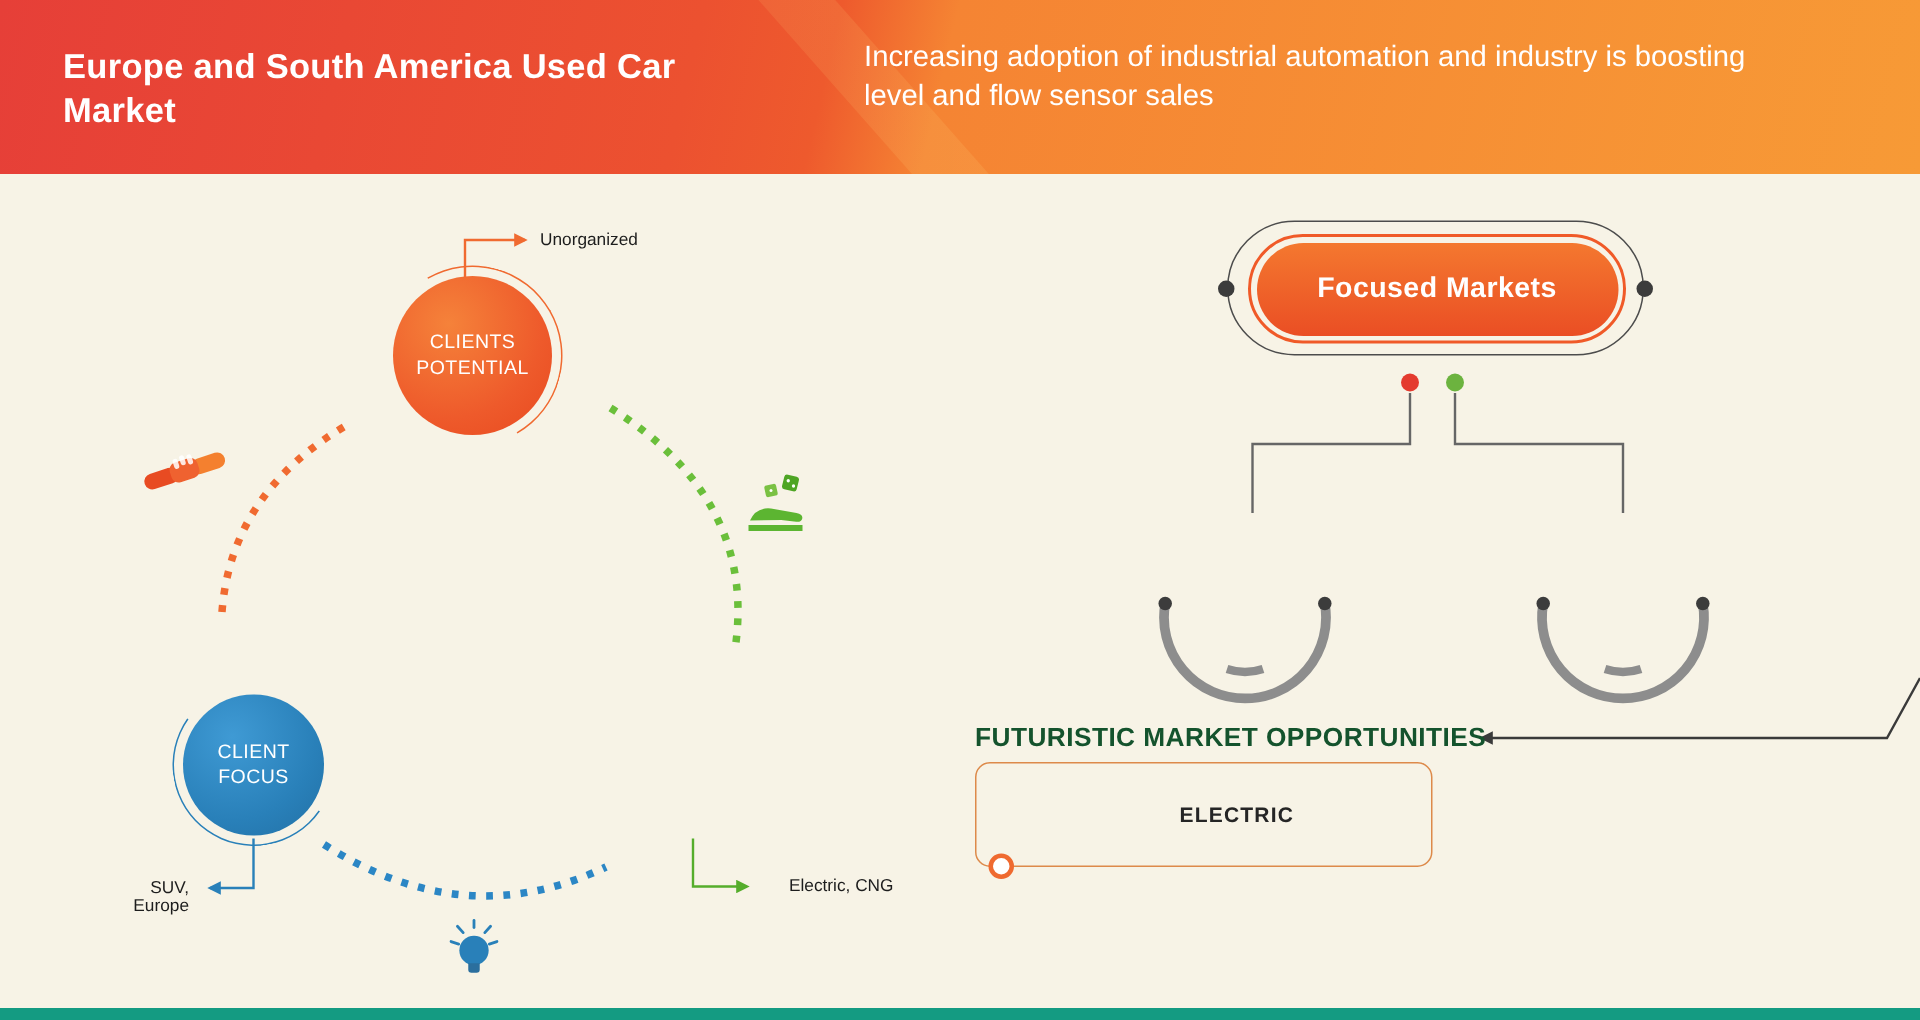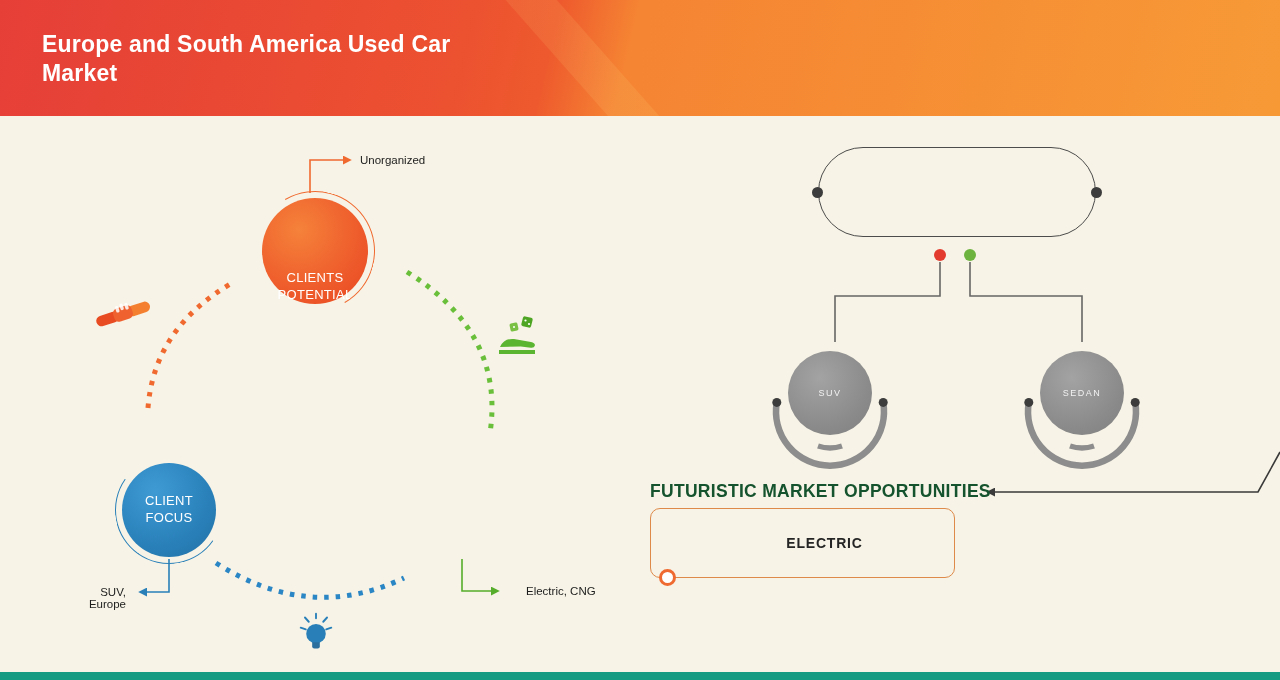--- a/index.html
+++ b/index.html
@@ -19,22 +19,22 @@
     font-size:19.5px; line-height:1.32; font-weight:normal; }
 
   
   .lines { position:absolute; left:0; top:0; z-index:1; pointer-events:none; }
 
   
   .node { position:absolute; z-index:2; border-radius:50%; display:flex; align-items:center;
     justify-content:center; text-align:center; color:#fff; }
   .node .lbl { font-size:13px; line-height:1.3; letter-spacing:0.3px; }
   .node::after { content:""; position:absolute; inset:-7px; border-radius:50%; border:1.8px solid transparent; }
-  .node-cp { left:262px; top:198px; width:106px; height:106px;
-    background:radial-gradient(circle at 35% 30%, #f5823a, #ee5a2b 62%, #e8491f);align-items:flex-end; }
+  .node-cp { left:262px; top:184px; width:106px; height:106px;
+    background:radial-gradient(circle at 35% 30%, #f5823a, #ee5a2b 62%, #e8491f); }
   .node-cp::after { border-color:#f06a30 #f06a30 transparent transparent; transform:rotate(15deg); }
   .node-cf { left:122px; top:463px; width:94px; height:94px;
     background:radial-gradient(circle at 35% 30%, #3f9ad4, #2980b9 62%, #2270a5); }
   .node-cf::after { border-color:transparent transparent #2980b9 #2980b9; transform:rotate(-10deg); }
   .node-hb { left:415px; top:463px; width:94px; height:94px;
     background:radial-gradient(circle at 35% 30%, #7fc64a, #5cb531 62%, #479e21); }
   .node-hb::after { border-color:transparent #5cb531 #5cb531 transparent; transform:rotate(20deg); }
 
   .annot { position:absolute; z-index:2; font-size:11.5px; color:#1d1d1d; }
   .annot-unorg { left:360px; top:154px; }
@@ -82,20 +82,21 @@
   .bottom-bar { position:absolute; left:0; bottom:0; width:1280px; height:8px; background:#149b82; }
 </style>
 </head>
 <body>
 
 <div class="stage">
 
   <div class="header">
     <div class="header-seam"></div>
     <div class="header-title">Europe and South America Used Car Market</div>
+    <div class="header-subtitle">Increasing adoption of industrial automation and industry is boosting level and flow sensor sales</div>
   </div>
 
   <svg class="lines" width="1280" height="680" viewBox="0 0 1280 680">
     <defs>
       <marker id="arrO" viewBox="0 0 10 10" markerWidth="9" markerHeight="9" refX="8" refY="5" orient="auto" markerUnits="userSpaceOnUse">
           <path d="M0 0 L10 5 L0 10 Z" fill="#f06a30"></path>
         </marker>
       <marker id="arrB" viewBox="0 0 10 10" markerWidth="9" markerHeight="9" refX="8" refY="5" orient="auto" markerUnits="userSpaceOnUse">
           <path d="M0 0 L10 5 L0 10 Z" fill="#2980b9"></path>
         </marker>
@@ -179,29 +180,26 @@
         <line x1="38" y1="18" x2="32" y2="20"></line>
       </g>
       <circle cx="20" cy="25" r="11.5" fill="#2980b9"></circle>
       <path d="M15.5 35 h9 v5 a2.5 2.5 0 0 1 -2.5 2.5 h-4 a2.5 2.5 0 0 1 -2.5 -2.5 z" fill="#2b6f9e"></path>
     </svg>
   </div>
 
   <div class="fm-outline"></div>
   <div class="dot fm-dot-l"></div>
   <div class="dot fm-dot-r"></div>
+  <div class="fm-ring">
+    <div class="fm-pill">Focused Markets</div>
+  </div>
   <div class="dot fm-dot-red"></div>
   <div class="dot fm-dot-green"></div>
 
-  <div class="market-circle mc-suv">
-    <span>SUV</span>
-  </div>
-  <div class="market-circle mc-sedan">
-    <span>SEDAN</span>
-  </div>
 
   <div class="section-title">FUTURISTIC MARKET OPPORTUNITIES</div>
 
   <div class="opp-box opp-electric">
     <div class="lbl">ELECTRIC</div>
     <div class="corner-dot"></div>
   </div>
 
   <div class="bottom-bar"></div>
 </div>

